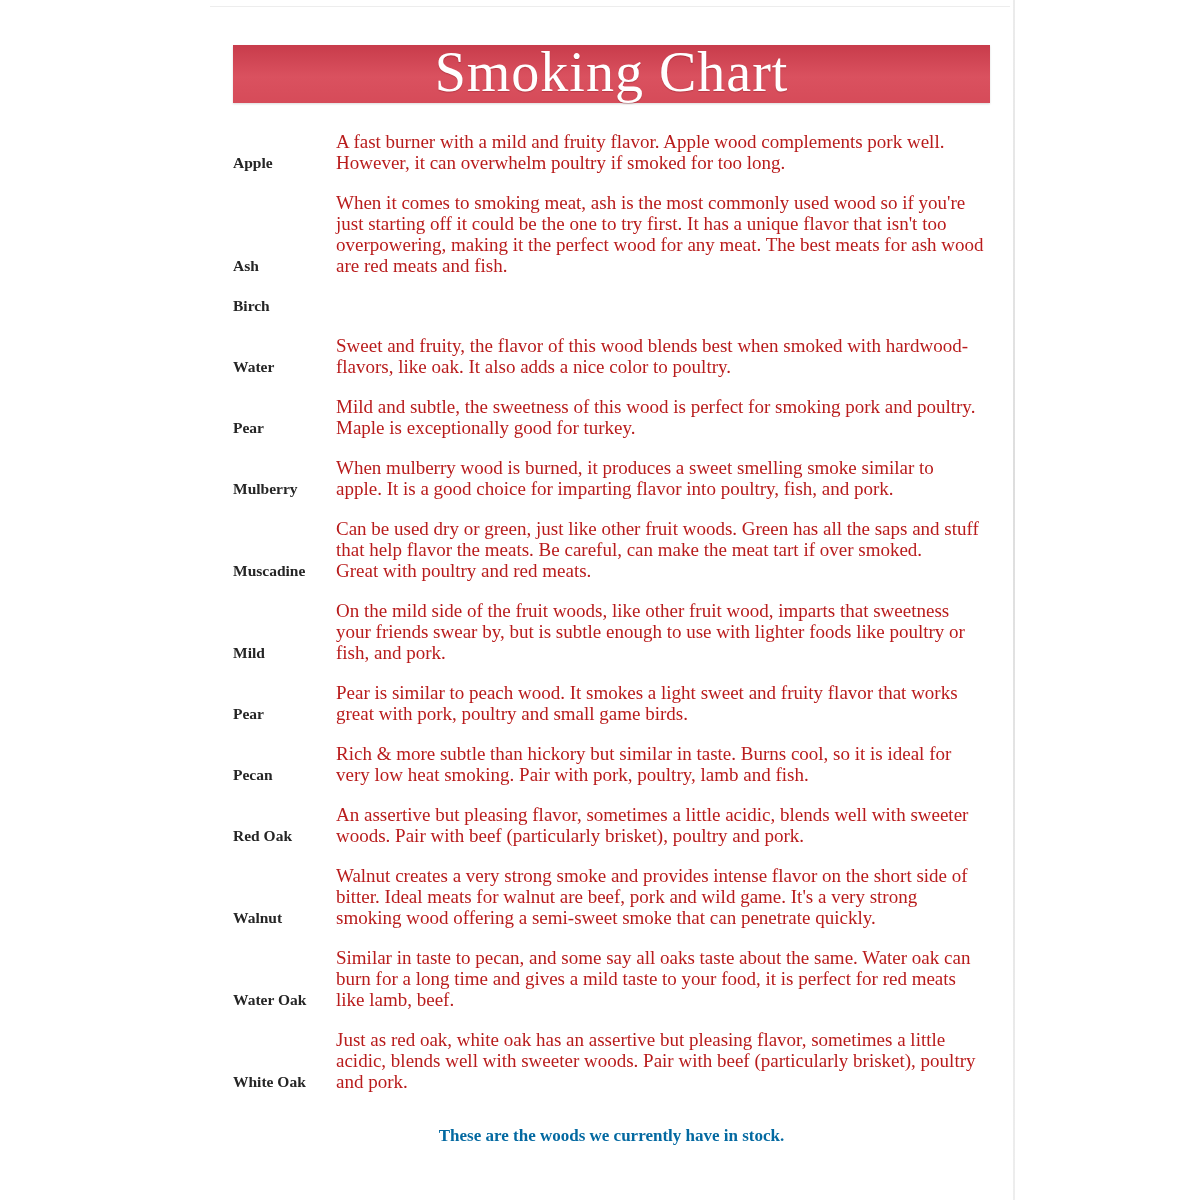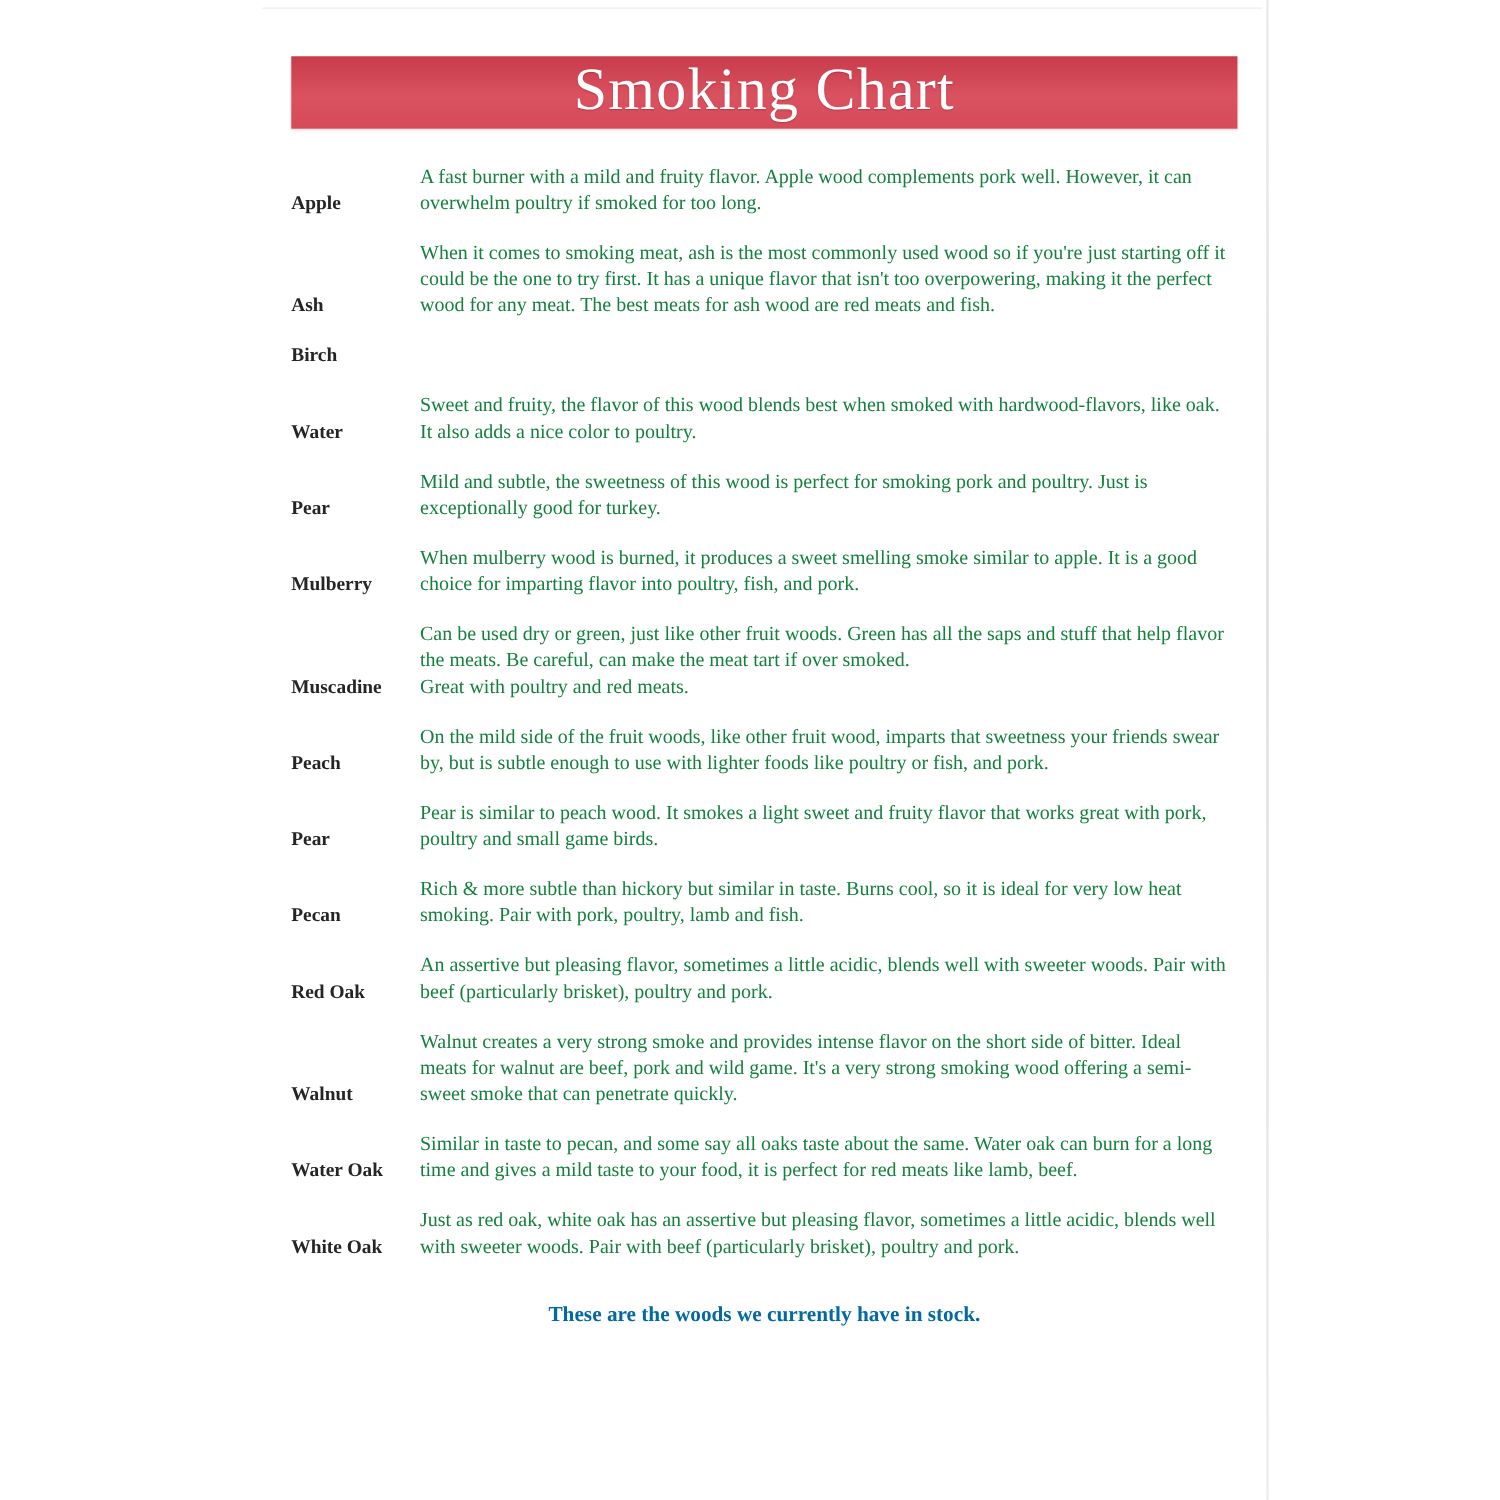--- a/index.html
+++ b/index.html
@@ -43,21 +43,21 @@
     width: 100%;
     height: 58px;
     background: linear-gradient(to bottom, #c83c4b, #da515f 55%, #d64b59);
     display: flex;
     align-items: center;
     justify-content: center;
     box-shadow: 0 1px 2px rgba(0,0,0,0.15);
   }
   .banner-title {
     color: #ffffff;
-    font-size: 48px;
+    font-size: 56px;
     font-weight: 400;
     letter-spacing: 1px;
     text-shadow: 0 1px 1px rgba(120,20,30,0.35);
     line-height: 1;
     padding-bottom: 4px;
   }
   .list {
     margin-top: 28px;
   }
   .row {
@@ -67,23 +67,23 @@
   }
   .term {
     flex: 0 0 103px;
     font-weight: bold;
     font-size: 15.5px;
     line-height: 21px;
     color: #252525;
   }
   .desc {
     flex: 1;
-    font-size: 16px;
+    font-size: 19px;
     line-height: 21px;
-    color: #15803d;
+    color: #b91c1c;
     white-space: pre-line;
     padding-right: 6px;
   }
   .footer {
     margin-top: 34px;
     text-align: center;
     font-weight: bold;
     font-size: 17px;
     color: #0369a1;
   }
@@ -117,36 +117,36 @@
   </div>
 
   <div class="row">
     <div class="term">Water</div>
     <div class="desc">Sweet and fruity, the flavor of this wood blends best when smoked with hardwood-flavors, like oak. It also adds a nice color to poultry.</div>
   </div>
 
 
   <div class="row">
     <div class="term">Pear</div>
-    <div class="desc">Mild and subtle, the sweetness of this wood is perfect for smoking pork and poultry. Just is exceptionally good for turkey.</div>
+    <div class="desc">Mild and subtle, the sweetness of this wood is perfect for smoking pork and poultry. Maple is exceptionally good for turkey.</div>
   </div>
 
   <div class="row">
     <div class="term">Mulberry</div>
     <div class="desc">When mulberry wood is burned, it produces a sweet smelling smoke similar to apple. It is a good choice for imparting flavor into poultry, fish, and pork.</div>
   </div>
 
   <div class="row">
     <div class="term">Muscadine</div>
     <div class="desc">Can be used dry or green, just like other fruit woods. Green has all the saps and stuff that help flavor the meats. Be careful, can make the meat tart if over smoked.
 Great with poultry and red meats.</div>
   </div>
 
   <div class="row">
-    <div class="term">Peach</div>
+    <div class="term">Mild</div>
     <div class="desc">On the mild side of the fruit woods, like other fruit wood, imparts that sweetness your friends swear by, but is subtle enough to use with lighter foods like poultry or fish, and pork.</div>
   </div>
 
   <div class="row">
     <div class="term">Pear</div>
     <div class="desc">Pear is similar to peach wood. It smokes a light sweet and fruity flavor that works great with pork, poultry and small game birds.</div>
   </div>
 
   <div class="row">
     <div class="term">Pecan</div>

